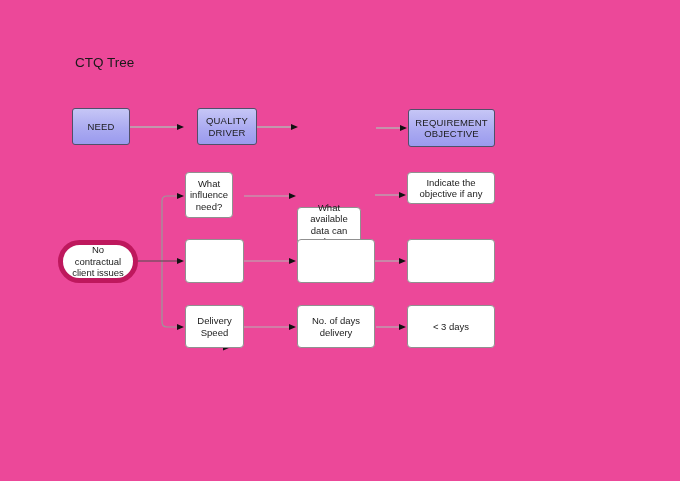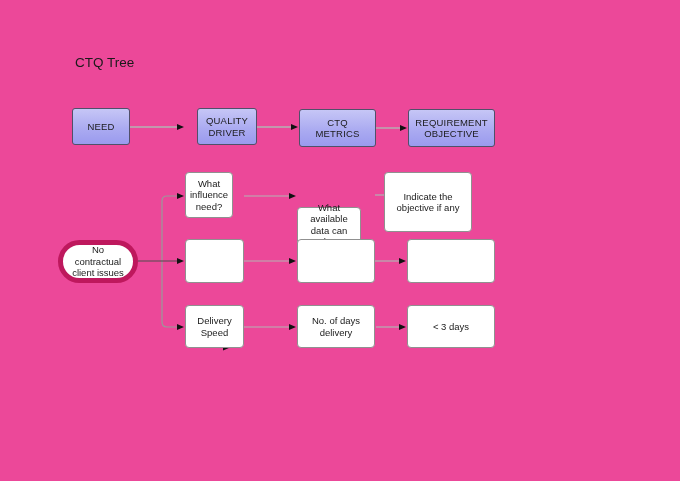--- a/index.html
+++ b/index.html
@@ -33,21 +33,21 @@
   
   .h1 { left: 72px;  top: 108px; width: 58px; height: 37px; padding: 0 4px; }
   .h2 { left: 185px; top: 108px; width: 60px; height: 37px; padding: 0 4px; margin-left: 12px; }
   .h3 { left: 299px; top: 109px; width: 77px; height: 38px; padding: 0 10px; }
   .h4 { left: 408px; top: 109px; width: 87px; height: 38px; padding: 0 4px; }
   
   .root { left: 58px; top: 240px; width: 80px; height: 43px; padding: 0 6px; }
   
   .r1c1 { left: 185px; top: 172px; width: 48px; height: 46px; padding: 0 4px; }
   .r1c2 { left: 297px; top: 171px; width: 64px; height: 47px; padding: 0 16px; margin-top: 36px; }
-  .r1c3 { left: 384px; top: 172px; width: 88px; height: 60px; padding: 0 8px; }
+  .r1c3 { left: 407px; top: 172px; width: 88px; height: 32px; padding: 0 8px; }
   .r2c1 { left: 185px; top: 239px; width: 59px; height: 44px; padding: 0 4px; }
   .r2c2 { left: 297px; top: 239px; width: 78px; height: 44px; padding: 0 6px; }
   .r2c3 { left: 407px; top: 239px; width: 88px; height: 44px; padding: 0 8px; }
   .r3c1 { left: 185px; top: 305px; width: 59px; height: 43px; padding: 12px 5px; }
   .r3c2 { left: 297px; top: 305px; width: 78px; height: 43px; padding: 0 6px; }
   .r3c3 { left: 407px; top: 305px; width: 88px; height: 43px; padding: 0 20px; }
 </style>
 </head>
 <body>
 
@@ -81,23 +81,20 @@
 
     <path d="M221,347.5 H223" fill="none" stroke-width="1.2" marker-end="url(#ah)" stroke="#4d4d4d"></path>
   </svg>
 
   <div class="box hdr h1">
     <span>NEED</span>
   </div>
   <div class="box hdr h2">
     <span>QUALITY DRIVER</span>
   </div>
-  <div class="box hdr h3">
-    <span>CTQ METRICS</span>
-  </div>
   <div class="box hdr h4">
     <span>REQUIREMENT OBJECTIVE</span>
   </div>
 
   <div class="box stadium root">
     <span>No contractual client issues</span>
   </div>
 
   <div class="box node r1c1">
     <span>What influence need?</span>

